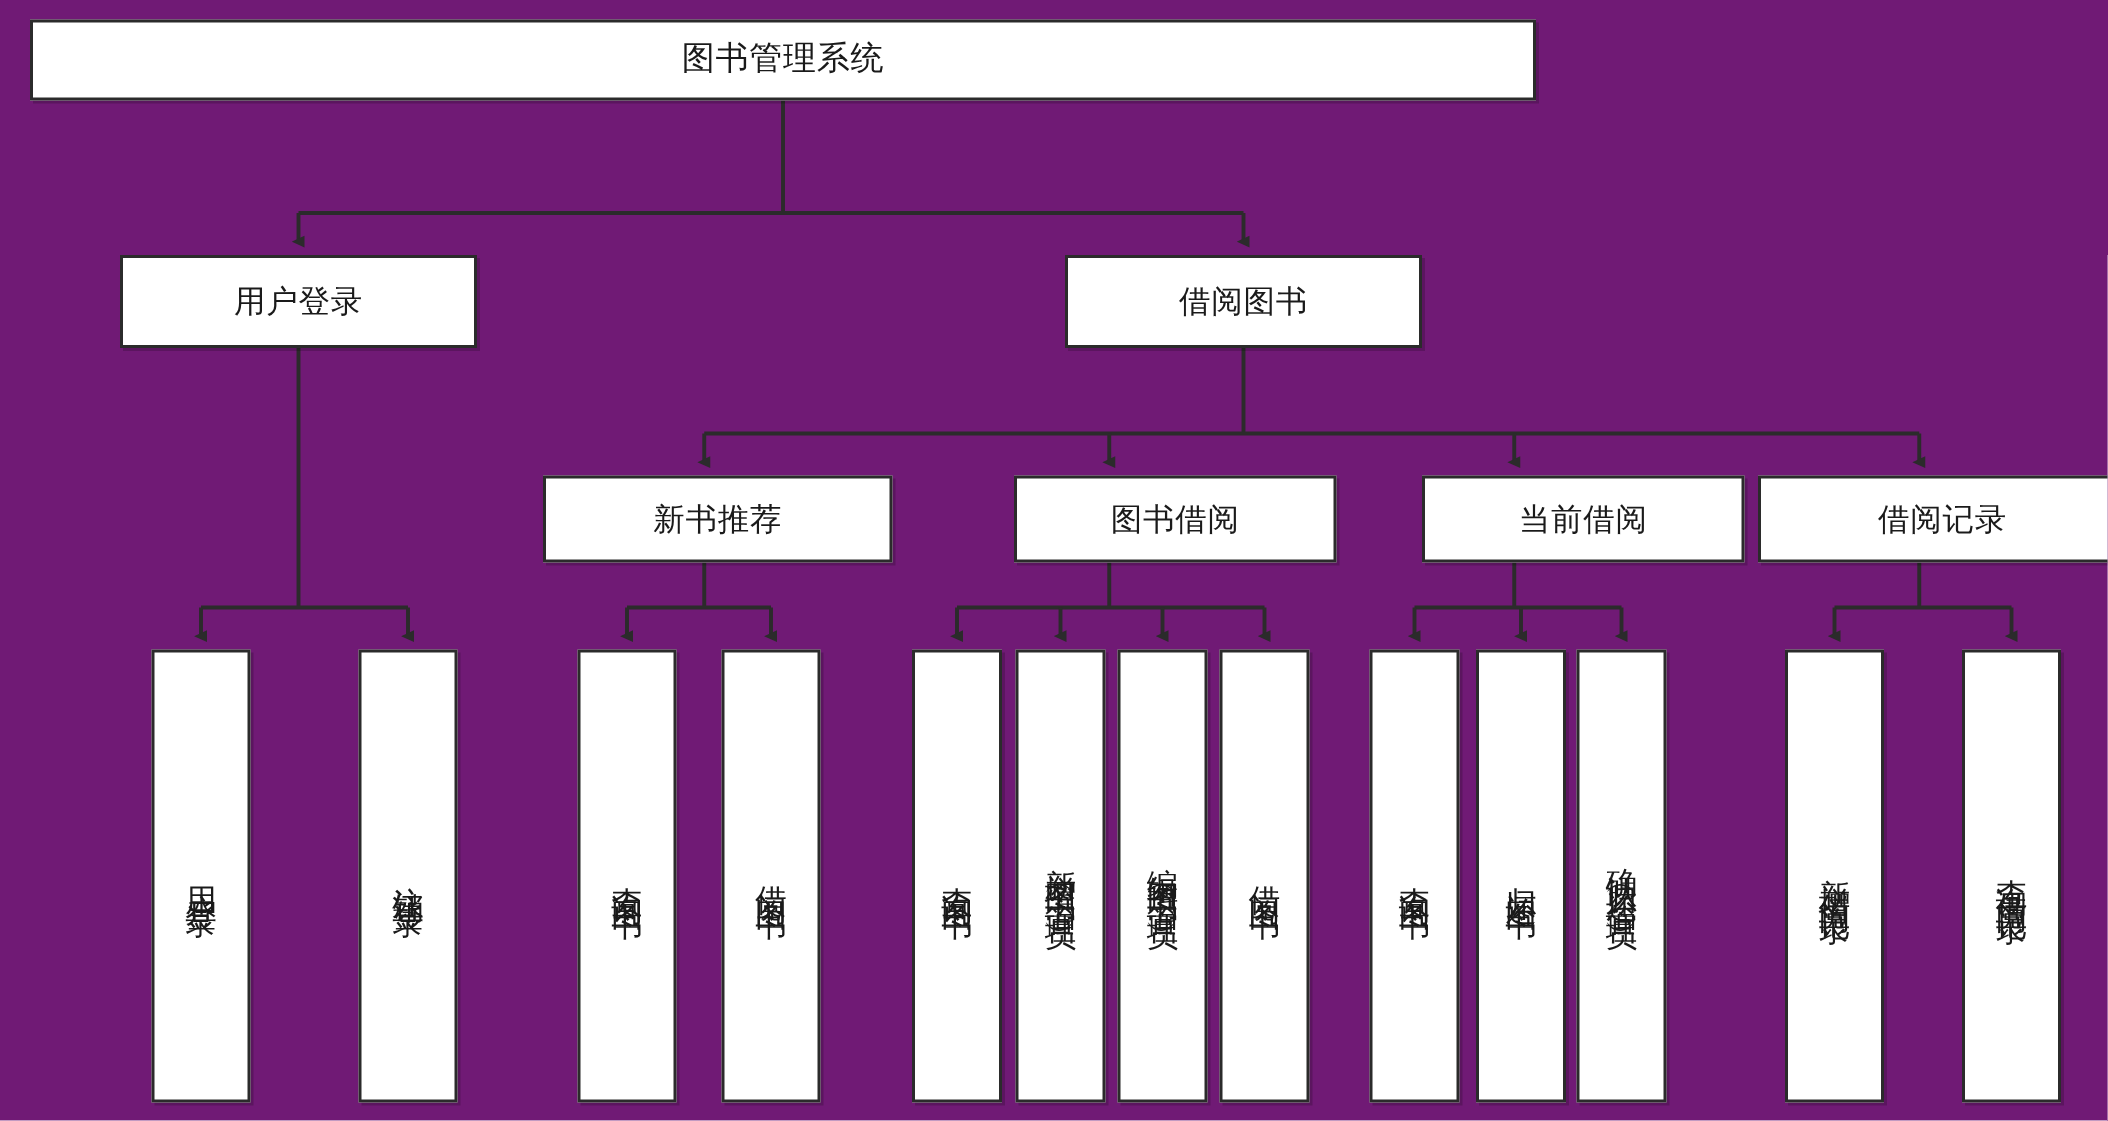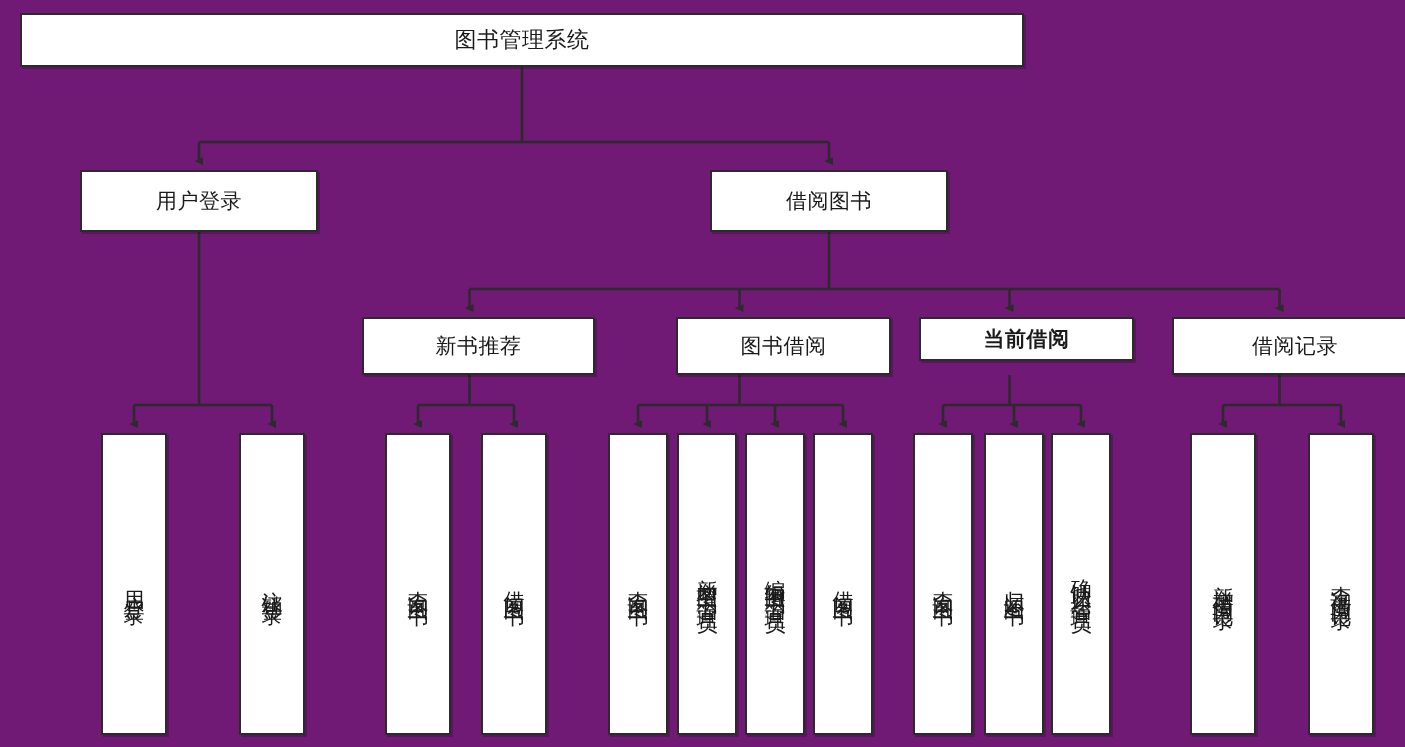--- a/index.html
+++ b/index.html
@@ -118,21 +118,21 @@
       </div>
       <div class="node-box level2" style="left: 710px; top: 170px; width: 238px; height: 62px;">
         <span class="node-label">借阅图书</span>
       </div>
       <div class="node-box level3" style="left: 362px; top: 317px; width: 233px; height: 58px;">
         <span class="node-label">新书推荐</span>
       </div>
       <div class="node-box level3" style="left: 632px; top: 317px; width: 215px; height: 58px; margin-left: 44px;">
         <span class="node-label">图书借阅</span>
       </div>
-      <div class="node-box level3" style="left: 919px; top: 317px; width: 215px; height: 44px; font-weight: bold;">
+      <div class="node-box level3" style="left: 948px; top: 317px; width: 215px; height: 58px;">
         <span class="node-label">当前借阅</span>
       </div>
       <div class="node-box level3" style="left: 1172px; top: 317px; width: 246px; height: 58px;">
         <span class="node-label">借阅记录</span>
       </div>
       <div class="node-box leaf vertical" style="left: 101px; top: 433px; width: 66px; height: 302px;">
         <span class="node-label">用户登录</span>
       </div>
       <div class="node-box leaf vertical" style="left: 239px; top: 433px; width: 66px; height: 302px;">
         <span class="node-label">注销登录</span>

